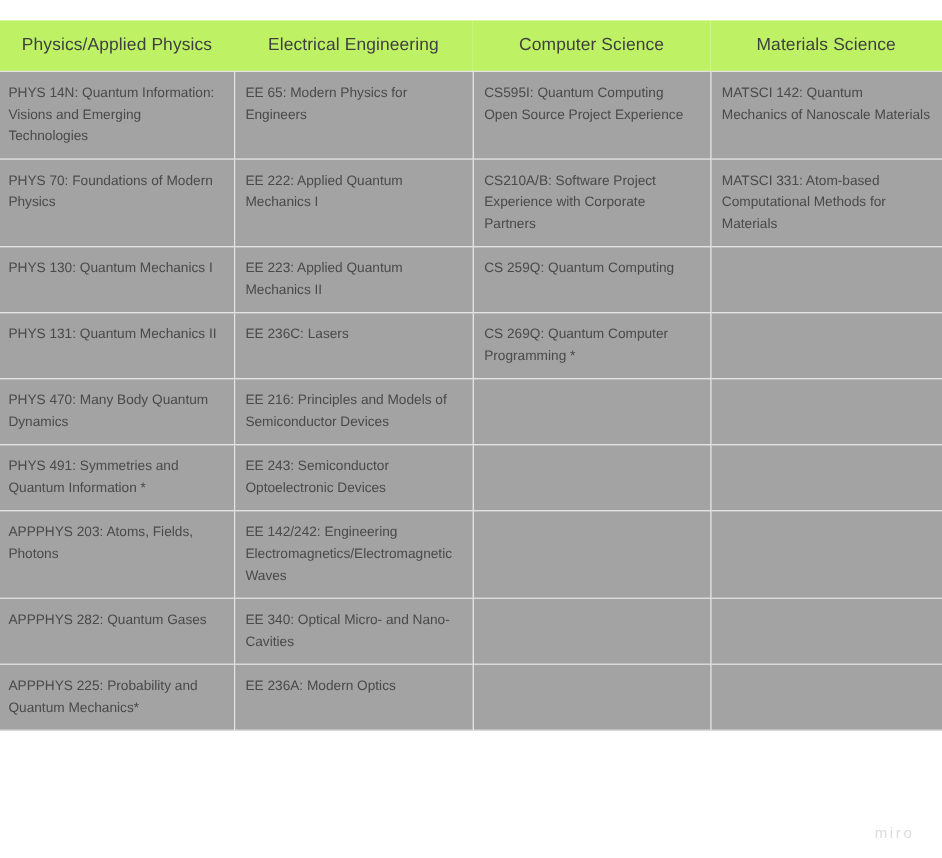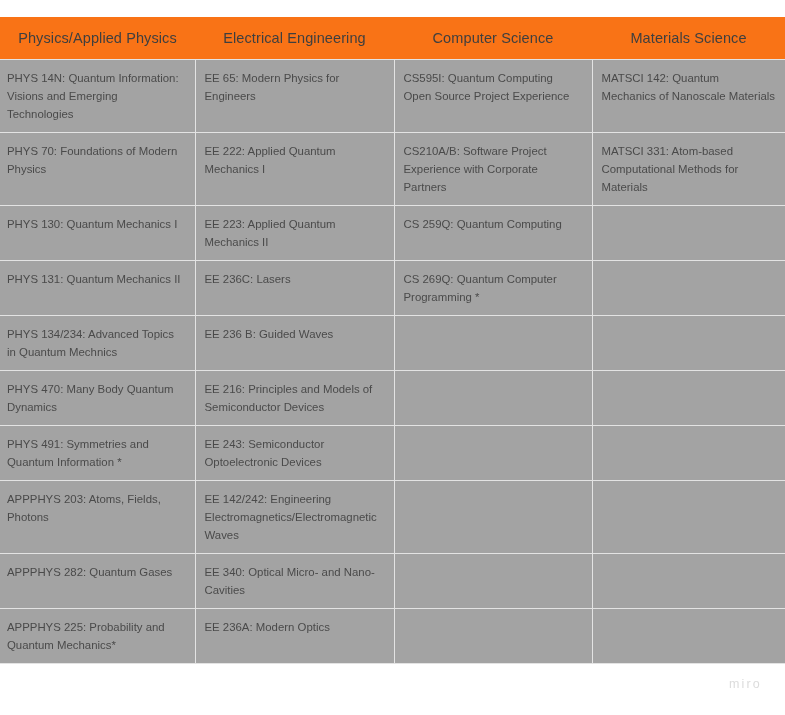--- a/index.html
+++ b/index.html
@@ -28,21 +28,21 @@
     width: 785px;
     table-layout: fixed;
   }
 
   table.course-table col.c1 { width: 195px; }
   table.course-table col.c2 { width: 199px; }
   table.course-table col.c3 { width: 198px; }
   table.course-table col.c4 { width: 193px; }
 
   table.course-table thead th {
-    background: #f97316;
+    background: #bef264;
     color: #3f3f3f;
     font-weight: 400;
     font-size: 14.5px;
     text-align: center;
     padding: 13px 8px 13px 8px;
     border: none;
     vertical-align: middle;
     letter-spacing: 0.1px;
   }
 
@@ -63,21 +63,21 @@
     border-left: none;
     padding-left: 7px;
   }
   table.course-table tbody td.last-col {
     border-right: none;
   }
 
   .watermark {
     position: absolute;
     right: 23px;
-    bottom: 24px;
+    bottom: 14px;
     font-size: 12.5px;
     color: #dcdcdc;
     letter-spacing: 2.2px;
     font-family: "Liberation Sans", sans-serif;
     user-select: none;
   }
 </style>
 </head>
 <body>
 
@@ -116,26 +116,20 @@
           <td>CS 259Q: Quantum Computing</td>
           <td class="last-col"></td>
         </tr>
         <tr style="height: 44px;">
           <td class="first-col">PHYS 131: Quantum Mechanics II</td>
           <td>EE 236C: Lasers</td>
           <td>CS 269Q: Quantum Computer Programming *</td>
           <td class="last-col"></td>
         </tr>
         <tr style="height: 38px;">
-          <td class="first-col">PHYS 134/234: Advanced Topics in Quantum Mechnics</td>
-          <td>EE 236 B: Guided Waves</td>
-          <td></td>
-          <td class="last-col"></td>
-        </tr>
-        <tr style="height: 38px;">
           <td class="first-col">PHYS 470: Many Body Quantum Dynamics</td>
           <td>EE 216: Principles and Models of Semiconductor Devices</td>
           <td></td>
           <td class="last-col"></td>
         </tr>
         <tr style="height: 38px;">
           <td class="first-col">PHYS 491: Symmetries and Quantum Information *</td>
           <td>EE 243: Semiconductor Optoelectronic Devices</td>
           <td></td>
           <td class="last-col"></td>

